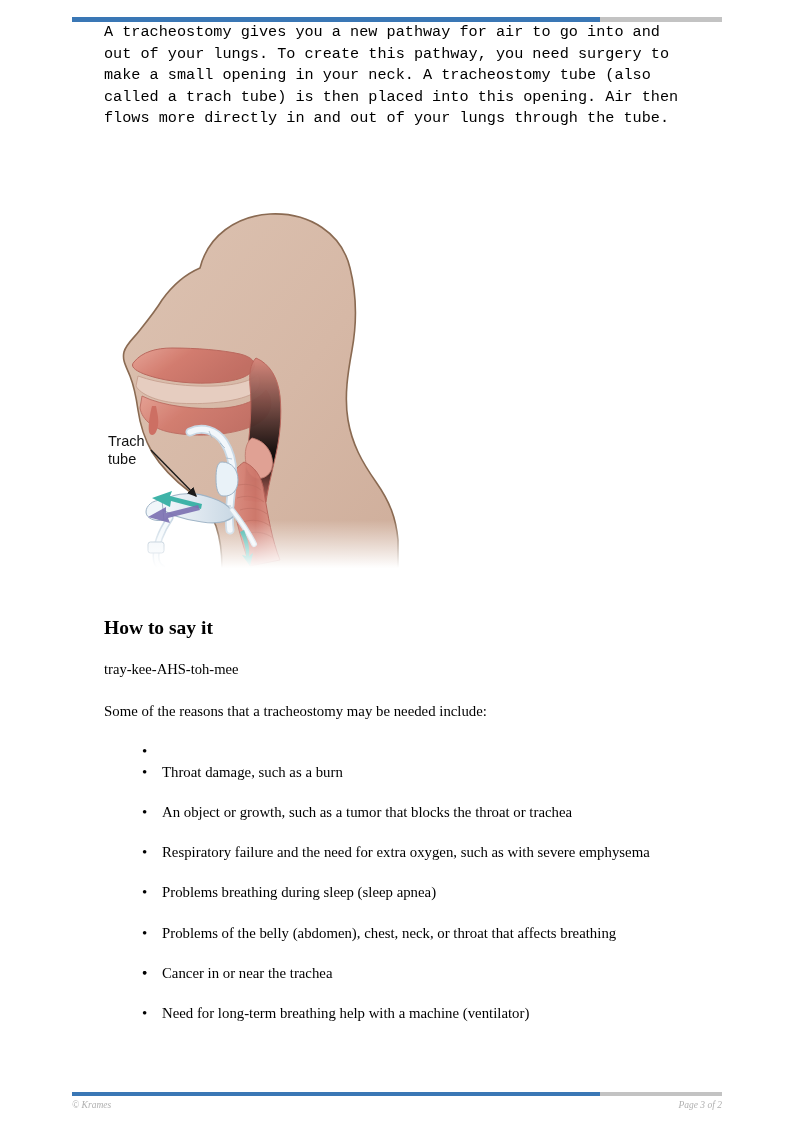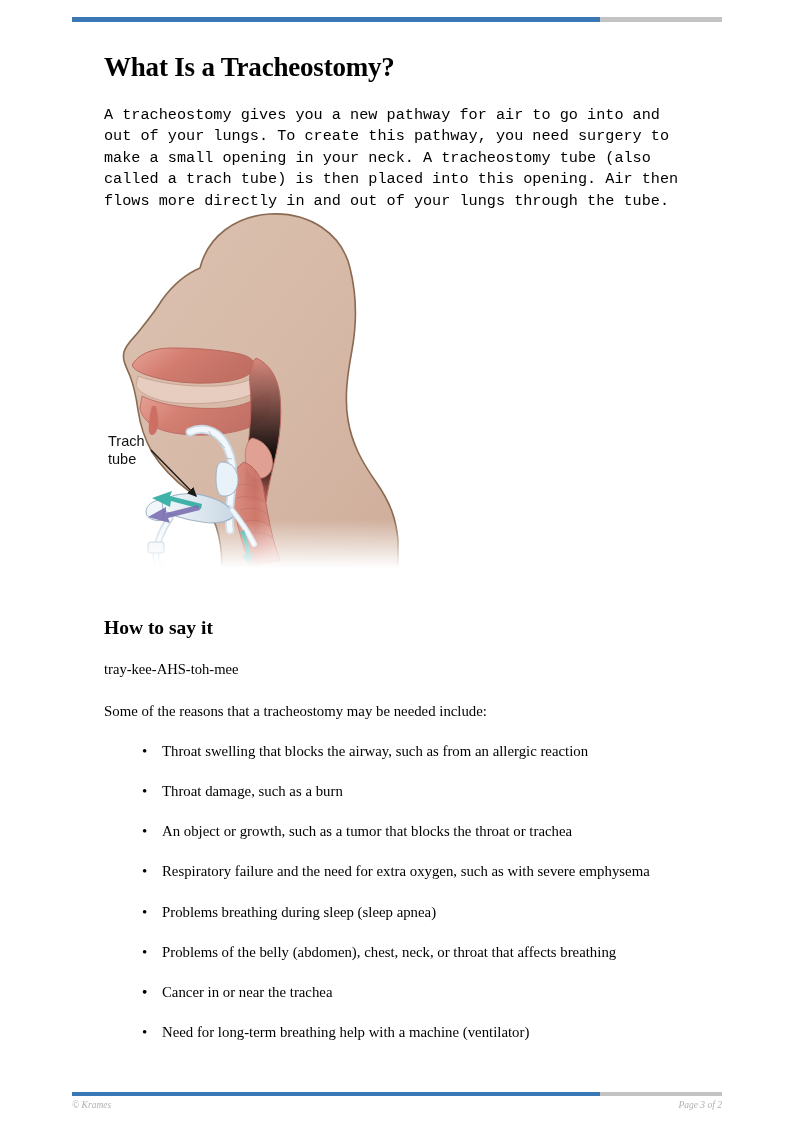--- a/index.html
+++ b/index.html
@@ -137,21 +137,20 @@
 </head>
 <body>
 
 <div class="rule rule-top">
   <div class="seg-blue"></div>
   <div class="seg-gray"></div>
 </div>
 
 <div class="content">
 
-  <h1 class="page-title">What Is a Tracheostomy?</h1>
 
   <p class="intro">A tracheostomy gives you a new pathway for air to go into and out of your lungs. To create this pathway, you need surgery to make a small opening in your neck. A tracheostomy tube (also called a trach tube) is then placed into this opening. Air then flows more directly in and out of your lungs through the tube.</p>
 
 </div>
 
 <div class="figure">
   <svg width="300" height="368" viewBox="0 0 300 368" xmlns="http://www.w3.org/2000/svg">
     <defs>
       <linearGradient id="skinGrad" x1="0" y1="0" x2="1" y2="1">
         <stop offset="0%" stop-color="#dcc2b1"></stop>
@@ -321,21 +320,20 @@
     <h2 class="section-heading howto">How to say it</h2>
 
     <p class="pronunciation">tray-kee-AHS-toh-mee</p>
 
 
     <p class="lead-in">Some of the reasons that a tracheostomy may be needed include:</p>
 
     <ul class="reason-list">
       <li>
         <span class="bullet-dot">•</span>
-        <span>Throat swelling that blocks the airway, such as from an allergic reaction</span>
       </li>
       <li>
         <span class="bullet-dot">•</span>
         <span>Throat damage, such as a burn</span>
       </li>
       <li>
         <span class="bullet-dot">•</span>
         <span>An object or growth, such as a tumor that blocks the throat or trachea</span>
       </li>
       <li>

